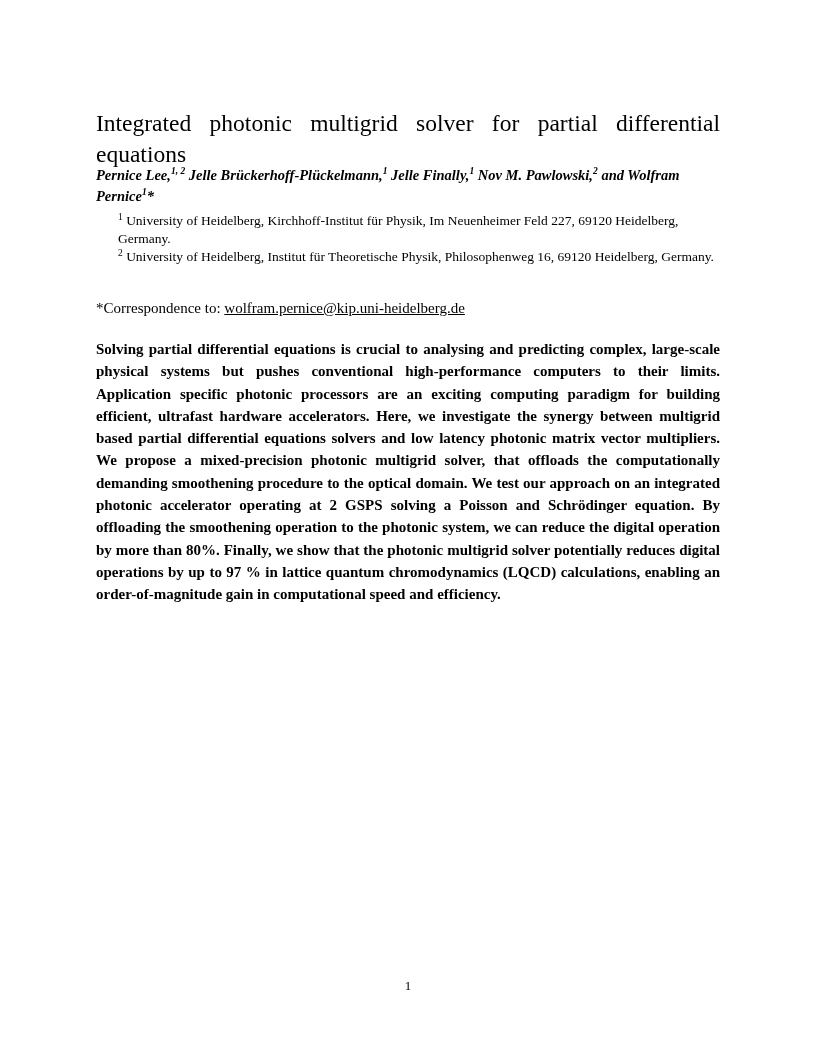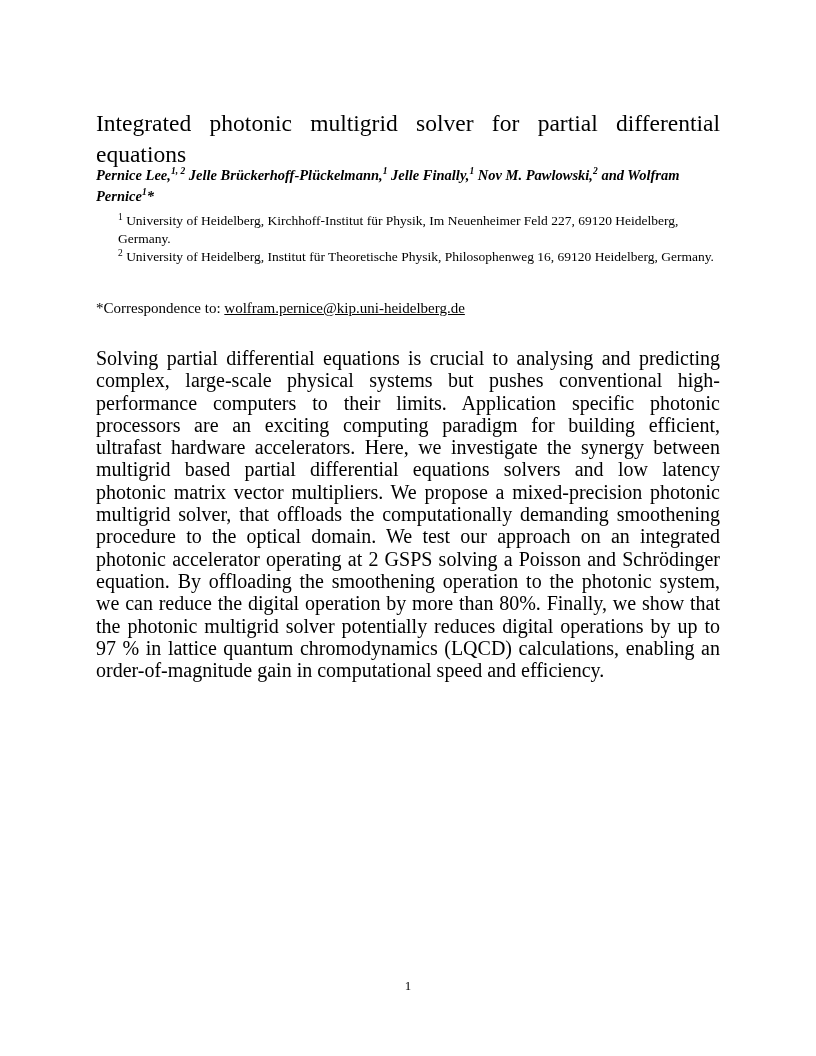--- a/index.html
+++ b/index.html
@@ -77,26 +77,26 @@
     left: 0;
     width: 624px;
     font-size: 15px;
     line-height: 20px;
   }
   .correspondence .email {
     text-decoration: underline;
   }
   .abstract {
     position: absolute;
-    top: 347px;
+    top: 338px;
     left: 0;
     width: 624px;
-    font-size: 20px;
+    font-size: 15px;
     line-height: 22.3px;
-    font-weight: normal;
+    font-weight: bold;
     text-align: justify;
     text-align-last: left;
   }
   .pagenum {
     position: absolute;
     top: 978px;
     left: 0;
     width: 624px;
     text-align: center;
     font-size: 13px;

